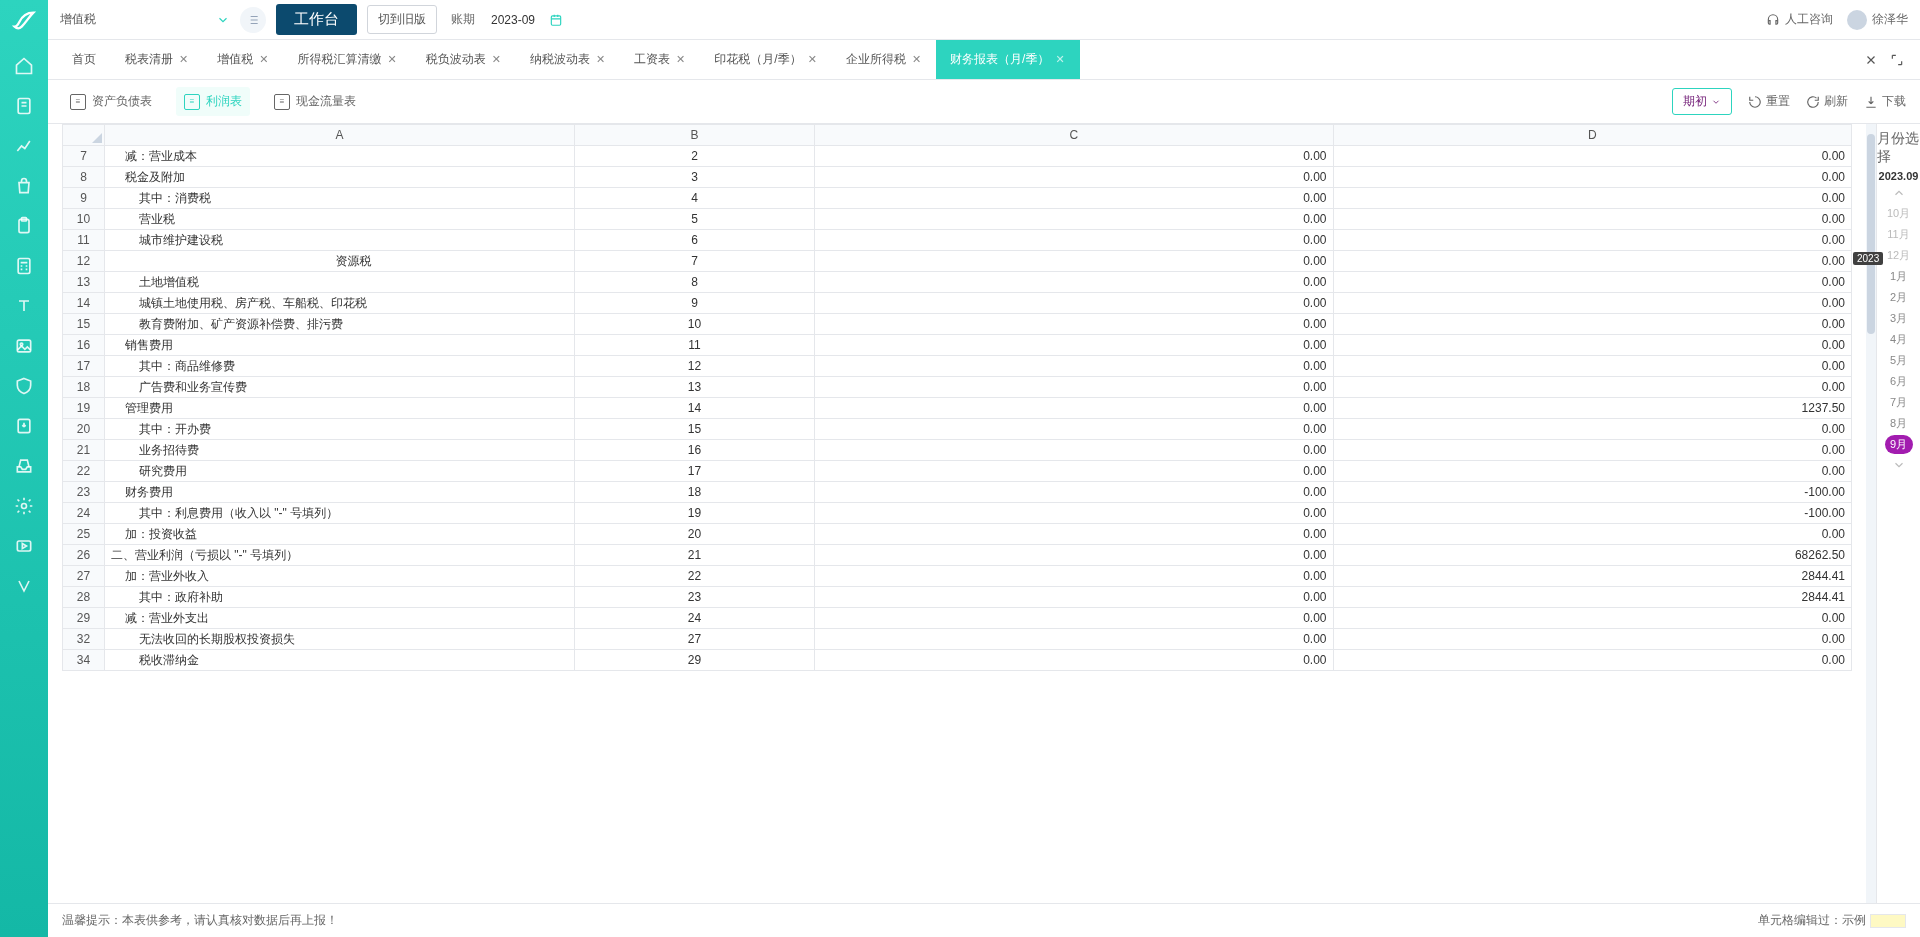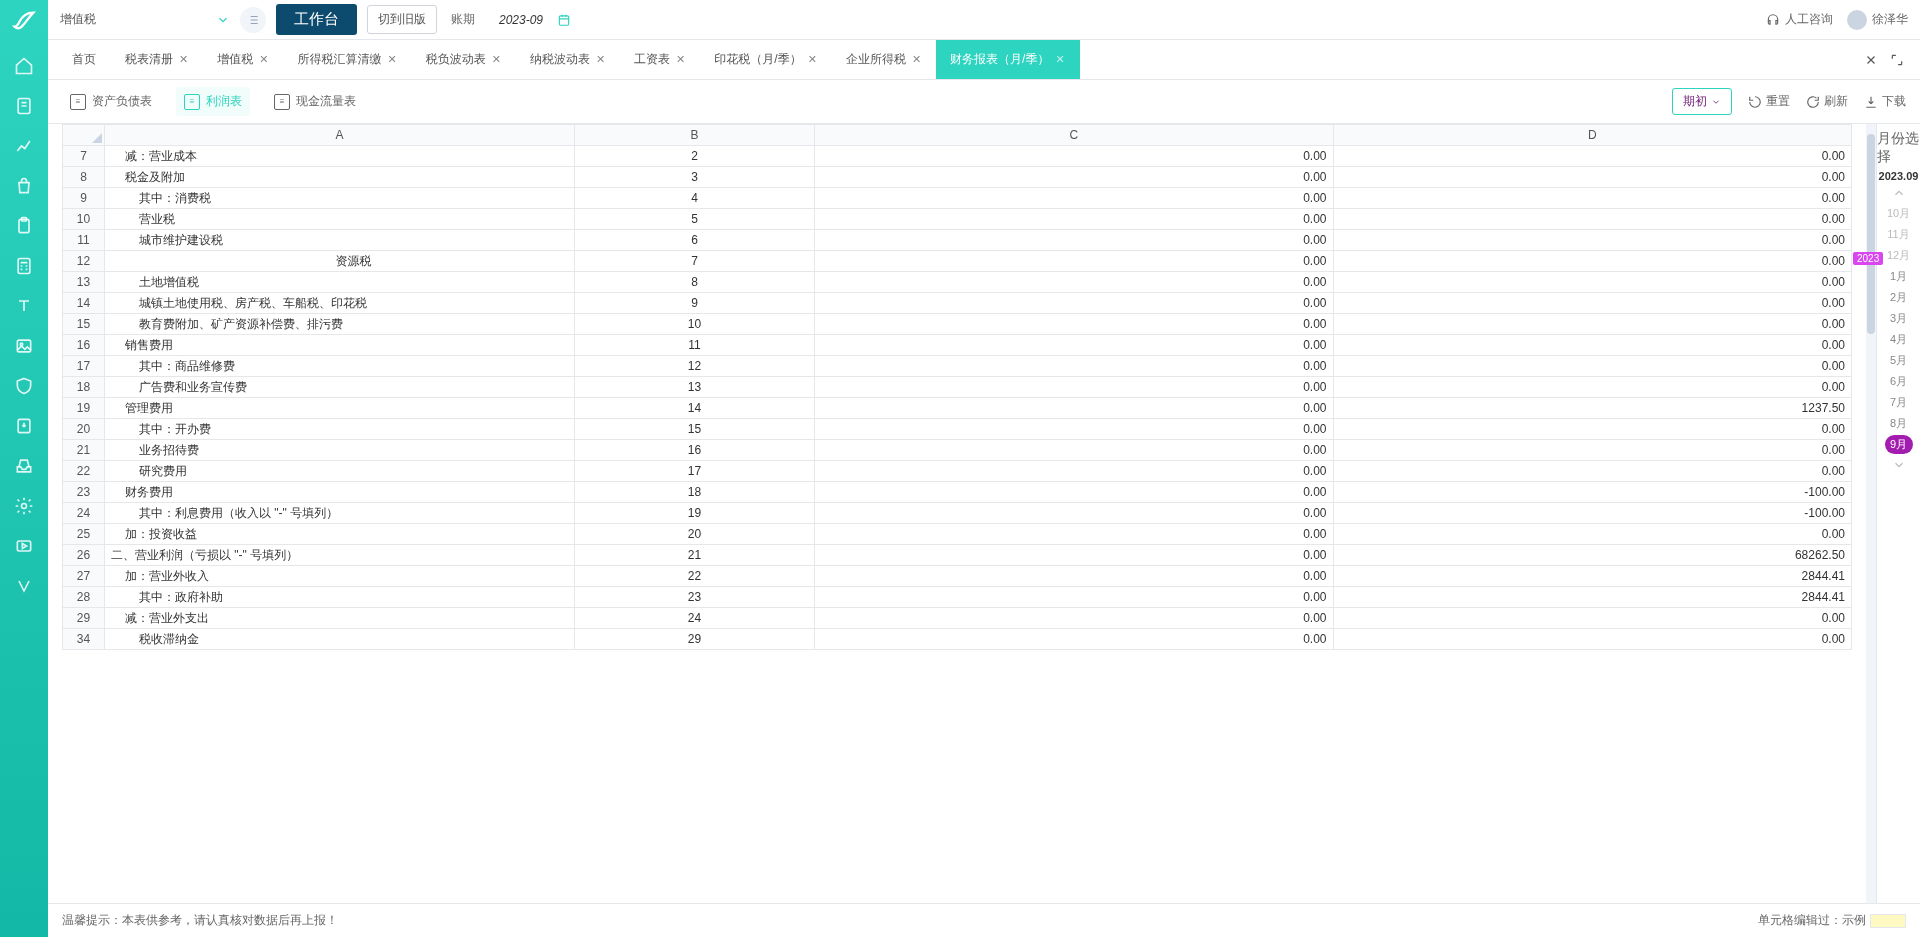--- a/index.html
+++ b/index.html
@@ -9,21 +9,21 @@
 .sidebar-left .logo { width: 28px; height: 28px; color: #fff; }
 .sidebar-left .nav-icon { width: 20px; height: 20px; color: rgba(255,255,255,0.85); cursor: pointer; }
 .main { flex: 1; display: flex; flex-direction: column; min-width: 0; }
 .topbar { height: 40px; display: flex; align-items: center; padding: 0 12px; border-bottom: 1px solid #e5e7eb; gap: 10px; }
 .org-select { display: flex; align-items: center; gap: 120px; cursor: pointer; color: #555; }
 .org-select .chev { color: #2dd4bf; }
 .round-btn { width: 26px; height: 26px; border-radius: 50%; background: #f1f5f9; display: flex; align-items: center; justify-content: center; color: #94a3b8; cursor: pointer; }
 .btn-primary { background: #0c4a6e; color: #fff; border: none; padding: 6px 18px; border-radius: 3px; cursor: pointer; font-size: 15px; }
 .btn-outline { background: #fff; border: 1px solid #d1d5db; padding: 5px 10px; border-radius: 3px; cursor: pointer; font-size: 12px; color: #555; }
 .period-label { color: #666; margin-left: 4px; }
-.period-value { color: #333; margin-left: 14px; font-style: italic; }
+.period-value { color: #333; margin-left: 6px; }
 .cal-icon { color: #2dd4bf; margin-left: 4px; cursor: pointer; }
 .topbar-spacer { flex: 1; }
 .topbar-right { display: flex; align-items: center; gap: 14px; color: #666; }
 .topbar-right .item { display: flex; align-items: center; gap: 5px; cursor: pointer; }
 .avatar { width: 20px; height: 20px; border-radius: 50%; background: #cbd5e1; }
 .tabs-row { height: 40px; display: flex; align-items: stretch; border-bottom: 1px solid #e5e7eb; padding: 0 10px; background: #fff; }
 .tab { display: flex; align-items: center; padding: 0 14px; gap: 6px; cursor: pointer; color: #555; font-size: 12px; border-right: 1px solid transparent; }
 .tab.active { background: #2dd4bf; color: #fff; }
 .tab .close { font-size: 11px; color: inherit; opacity: 0.7; cursor: pointer; }
 .tabs-spacer { flex: 1; }
@@ -44,21 +44,21 @@
 table.sheet th { background: #f8fafc; color: #555; font-weight: normal; text-align: center; }
 table.sheet .rownum { background: #f8fafc; text-align: center; color: #555; width: 42px; }
 table.sheet .col-a { text-align: left; }
 table.sheet .col-b { text-align: center; }
 table.sheet .col-c, table.sheet .col-d { text-align: right; }
 .corner { width: 42px; background: #f8fafc; position: relative; }
 .corner::after { content: ""; position: absolute; right: 2px; bottom: 2px; border: 5px solid transparent; border-bottom-color: #cbd5e1; border-right-color: #cbd5e1; }
 .month-panel { width: 44px; background: #fff; border-left: 1px solid #e5e7eb; display: flex; flex-direction: column; align-items: center; padding: 6px 0; font-size: 11px; color: #888; gap: 4px; position: relative; }
 .month-panel .hdr { font-size: 14px; color: #666; }
 .month-panel .current { font-weight: bold; color: #333; }
-.month-panel .year-tag { position: absolute; left: -24px; top: 128px; background: #d946ef; color: #fff; font-size: 10px; padding: 1px 4px; border-radius: 2px; }
+.month-panel .year-tag { position: absolute; left: -24px; top: 128px; background: #404040; color: #fff; font-size: 10px; padding: 1px 4px; border-radius: 2px; }
 .month-panel .mitem { cursor: pointer; padding: 2px 0; width: 100%; text-align: center; }
 .month-panel .mitem.sel { background: #a21caf; color: #fff; border-radius: 10px; width: 28px; margin: 0 auto; }
 .month-panel .arrow { color: #bbb; cursor: pointer; }
 .footer { height: 34px; border-top: 1px solid #e5e7eb; display: flex; align-items: center; padding: 0 14px; font-size: 12px; color: #666; }
 .footer-spacer { flex: 1; }
 .footer .example-box { display: inline-block; width: 36px; height: 14px; background: #fef9c3; border: 1px solid #e5e7eb; margin-left: 4px; vertical-align: middle; }
 .vscrollbar { width: 10px; background: #f1f5f9; position: relative; }
 .vscrollbar .thumb { position: absolute; left: 1px; right: 1px; top: 10px; height: 200px; background: #cbd5e1; border-radius: 4px; }
 svg { display: block; }
 </style>
@@ -435,20 +435,27 @@
                 <td class="col-d">2844.41</td>
               </tr>
               <tr>
                 <td class="rownum">29</td>
                 <td class="col-a" style="padding-left: 20px;">减：营业外支出</td>
                 <td class="col-b">24</td>
                 <td class="col-c">0.00</td>
                 <td class="col-d">0.00</td>
               </tr>
               <tr>
+                <td class="rownum">32</td>
+                <td class="col-a" style="padding-left: 34px;">无法收回的长期股权投资损失</td>
+                <td class="col-b">27</td>
+                <td class="col-c">0.00</td>
+                <td class="col-d">0.00</td>
+              </tr>
+              <tr>
                 <td class="rownum">34</td>
                 <td class="col-a" style="padding-left: 34px;">税收滞纳金</td>
                 <td class="col-b">29</td>
                 <td class="col-c">0.00</td>
                 <td class="col-d">0.00</td>
               </tr>
             </tbody>
         </table>
       </div>
       <div class="vscrollbar">

